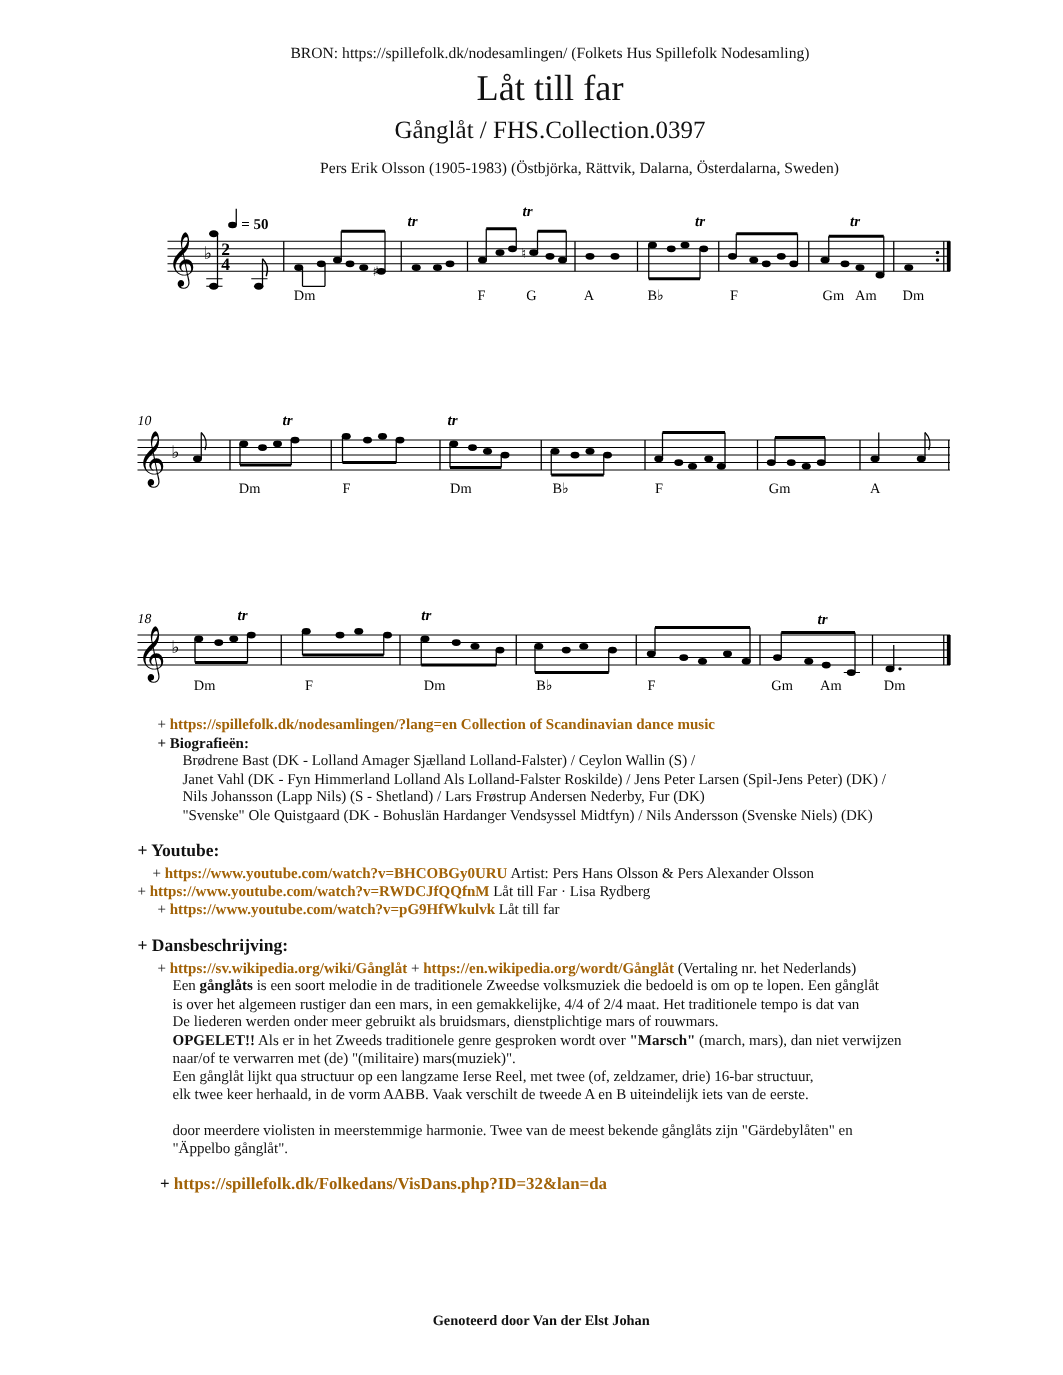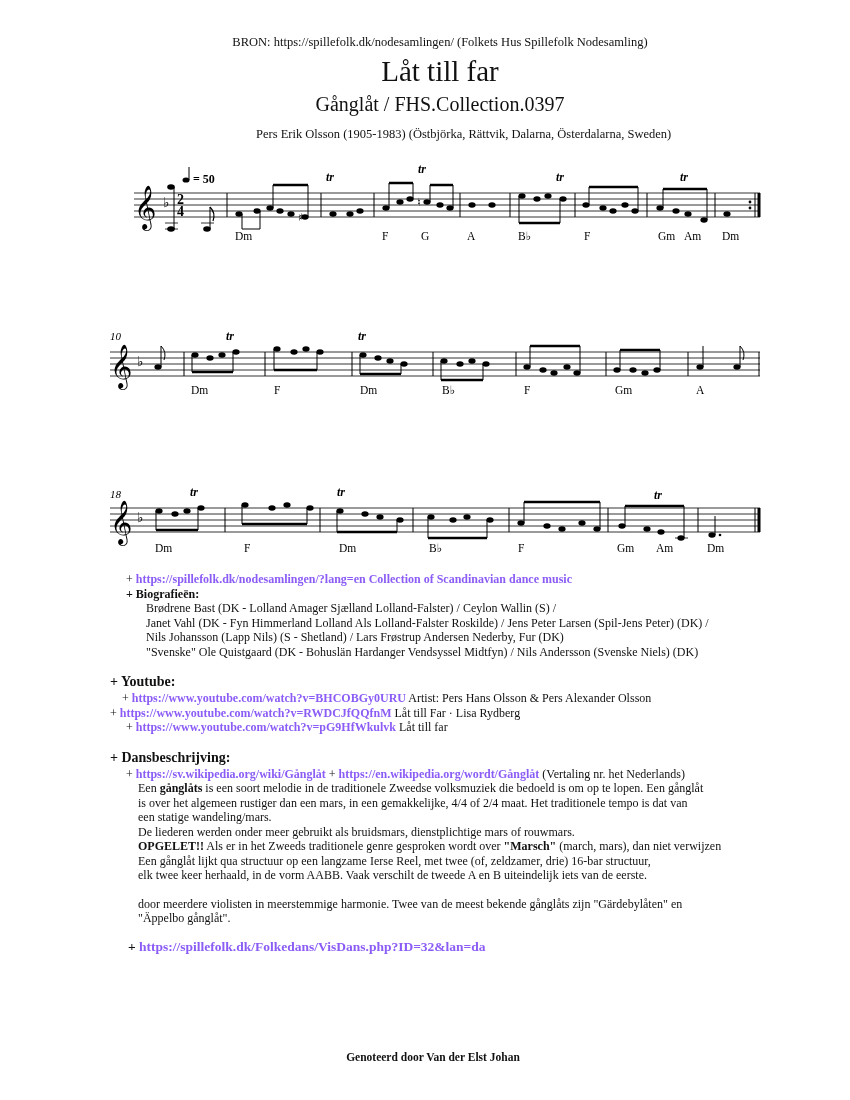--- a/index.html
+++ b/index.html
@@ -20,21 +20,21 @@
     .measnum { font-family: "Liberation Serif", serif; font-size: 11px; font-style: italic; }
     .notes { position: absolute; left: 110px; top: 572px; width: 720px;
              font-family: "Liberation Serif", serif; font-size: 12px; line-height: 14.5px; }
     .h { font-weight: bold; font-size: 14px; line-height: 18px; }
     .b { font-weight: bold; }
     .ind1 { padding-left: 16px; }
     .ind3 { padding-left: 22px; }
     .gap2 { height: 14px; }
     .footer { top: 1051px; left: 0; width: 866px; text-align: center; font-size: 11.5px; font-weight: bold;
               font-family: "Liberation Serif", serif; }
-    .link { color: #8b5cf6; text-decoration: none; font-weight: bold; }
+    .link { color: #a16207; text-decoration: none; font-weight: bold; }
     .link-big { font-size: 13.5px; }
   </style>
 </head>
 <body>
 
 <div class="abs source-line">BRON: https://spillefolk.dk/nodesamlingen/ (Folkets Hus Spillefolk Nodesamling)</div>
 <div class="abs title">Låt till far</div>
 <div class="abs subtitle">Gånglåt / FHS.Collection.0397</div>
 <div class="abs composer">Pers Erik Olsson (1905-1983) (Östbjörka, Rättvik, Dalarna, Österdalarna,  Sweden)</div>
 
@@ -355,23 +355,23 @@
   </div>
 
   <div class="gap2"></div>
   <div class="h">+ Dansbeschrijving:</div>
   <div class="ind1">
     <span>+ </span><a class="link">https://sv.wikipedia.org/wiki/Gånglåt</a><span> + </span><a class="link">https://en.wikipedia.org/wordt/Gånglåt</a><span> (Vertaling nr. het Nederlands)</span>
   </div>
   <div style="padding-left:28px">
     <div><span>Een </span><b>gånglåts</b><span> is een soort melodie in de traditionele Zweedse volksmuziek die bedoeld is om op te lopen. Een gånglåt</span></div>
     <div>is over het algemeen rustiger dan een mars, in een gemakkelijke, 4/4 of 2/4 maat. Het traditionele tempo is dat van</div>
-    <div>een statige wandeling/mars.</div>
     <div>De liederen werden onder meer gebruikt als bruidsmars, dienstplichtige mars of rouwmars.</div>
     <div><b>OPGELET!!</b><span> Als er in het Zweeds traditionele genre gesproken wordt over </span><b>"Marsch"</b><span> (march, mars), dan niet verwijzen</span></div>
+    <div>naar/of te verwarren met (de) "(militaire) mars(muziek)".</div>
     <div>Een gånglåt lijkt qua structuur op een langzame Ierse Reel, met twee (of, zeldzamer, drie) 16-bar structuur,</div>
     <div>elk twee keer herhaald, in de vorm AABB. Vaak verschilt de tweede A en B uiteindelijk iets van de eerste.</div>
     <div class="gap2"></div>
     <div>door meerdere violisten in meerstemmige harmonie. Twee van de meest bekende gånglåts zijn "Gärdebylåten" en</div>
     <div>"Äppelbo gånglåt".</div>
   </div>
   <div class="gap2"></div>
   <div style="padding-left:18px; font-size:13.5px; font-weight:bold;">
     <span>+ </span><a class="link link-big">https://spillefolk.dk/Folkedans/VisDans.php?ID=32&amp;lan=da</a>
   </div>

